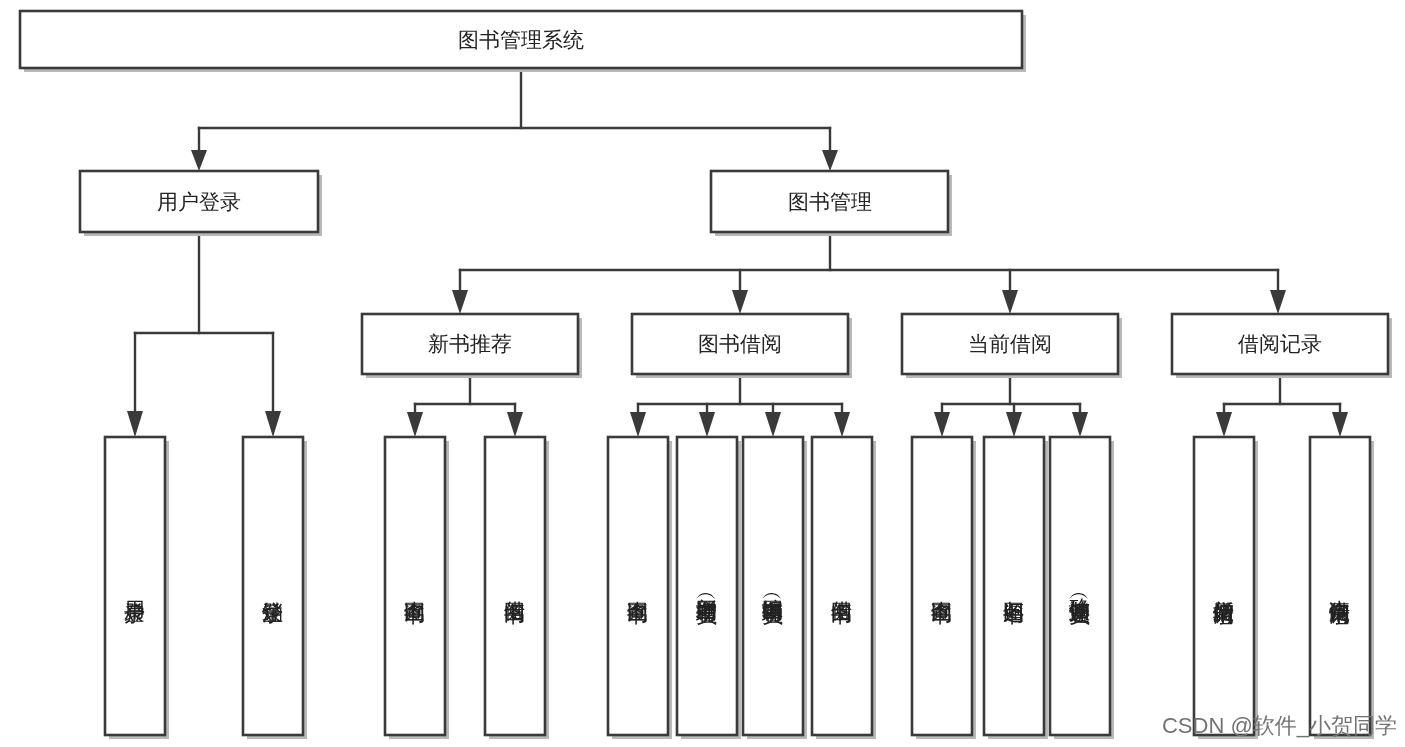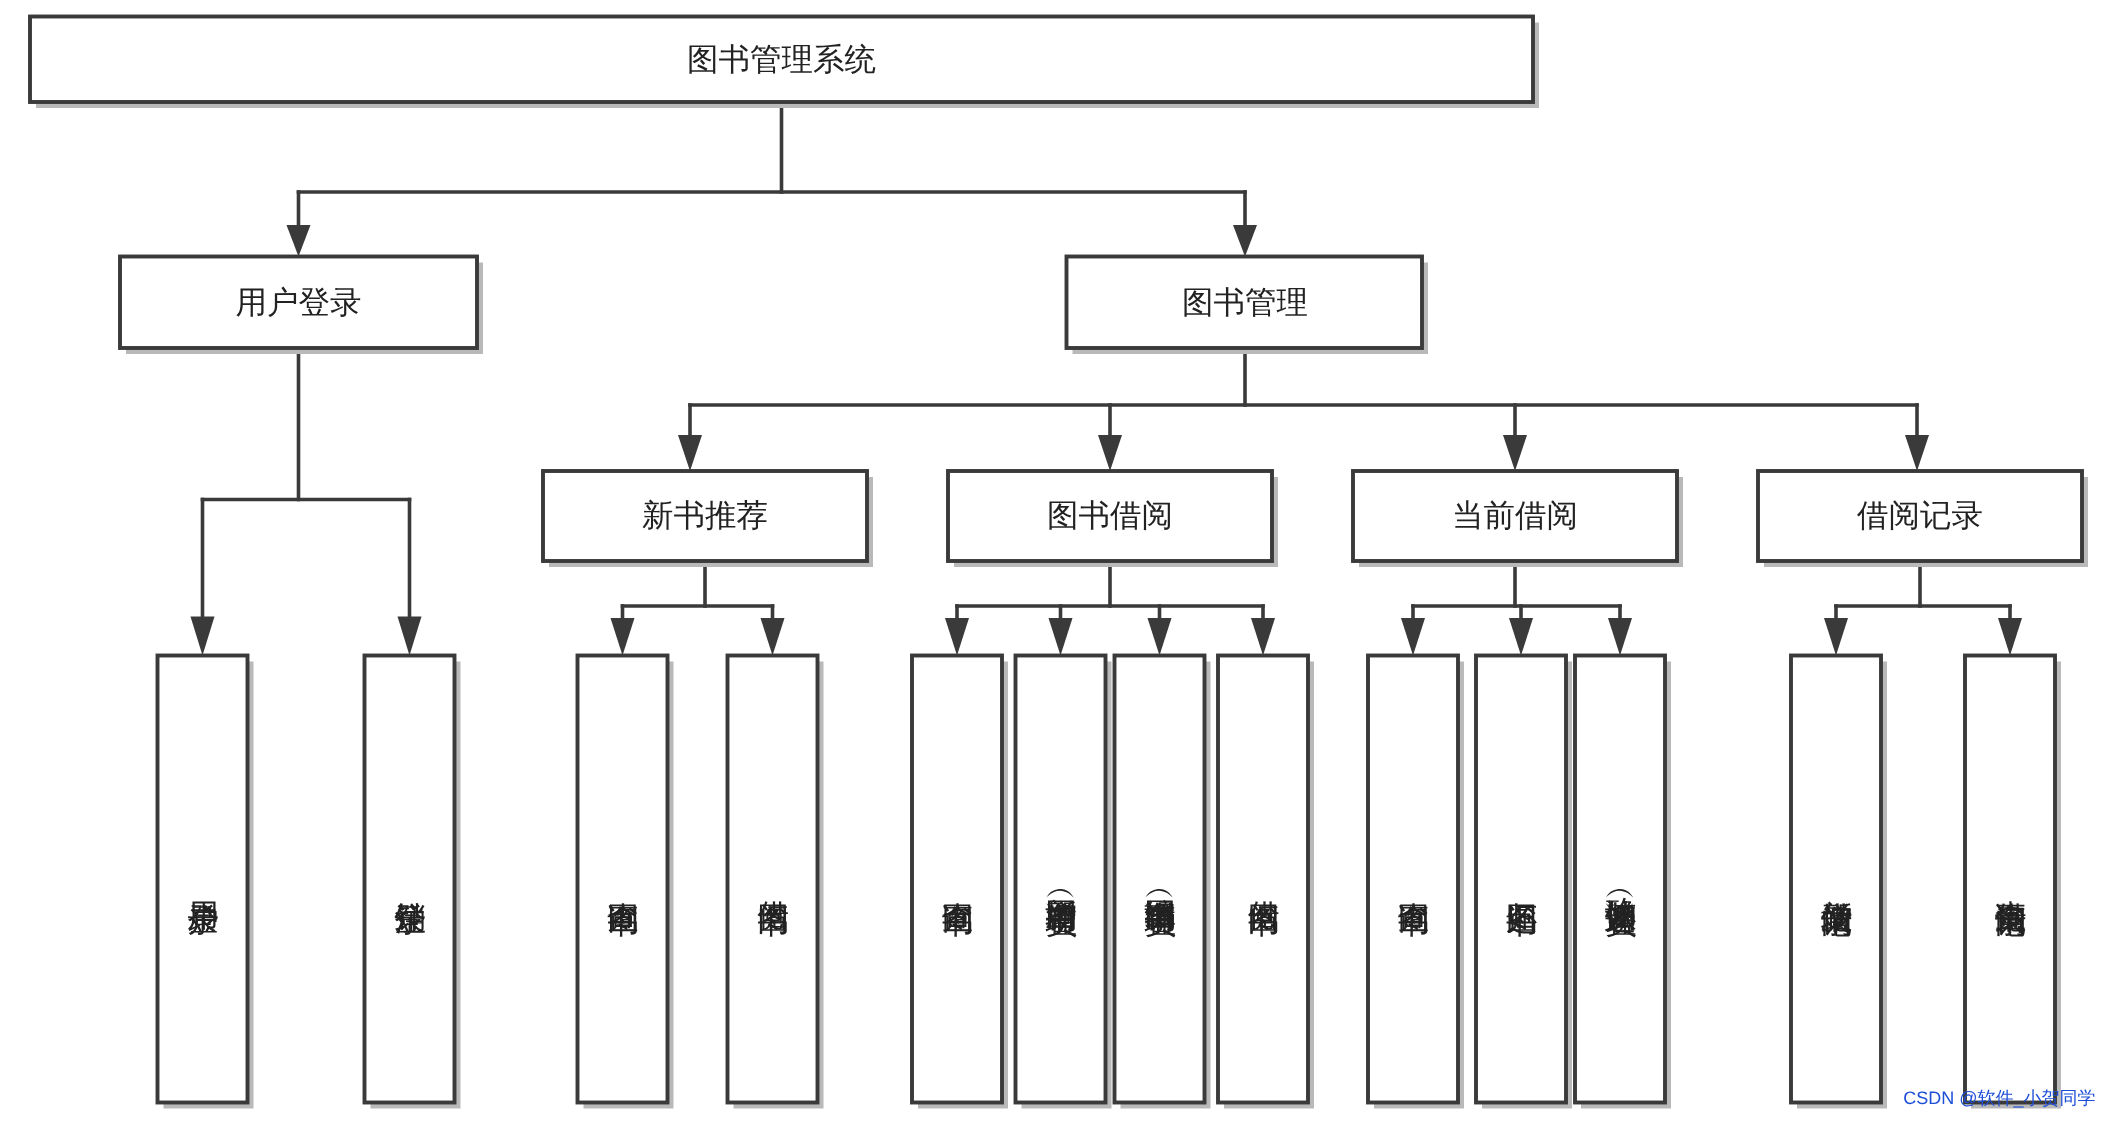--- a/index.html
+++ b/index.html
@@ -55,22 +55,22 @@
     text-orientation: upright;
     glyph-orientation-vertical: 0;
     text-anchor: middle;
     letter-spacing: 1px;
   }
   .watermark {
     position: absolute;
     right: 8px;
     bottom: 6px;
     font-family: "Liberation Sans", "DejaVu Sans", sans-serif;
-    font-size: 12px;
-    color: #1d4ed8;
+    font-size: 22px;
+    color: #737373;
     white-space: nowrap;
     user-select: none;
   }
 </style>
 </head>
 <body>
 
 <svg id="diagram" viewBox="0 0 1405 747">
 
   <g>

